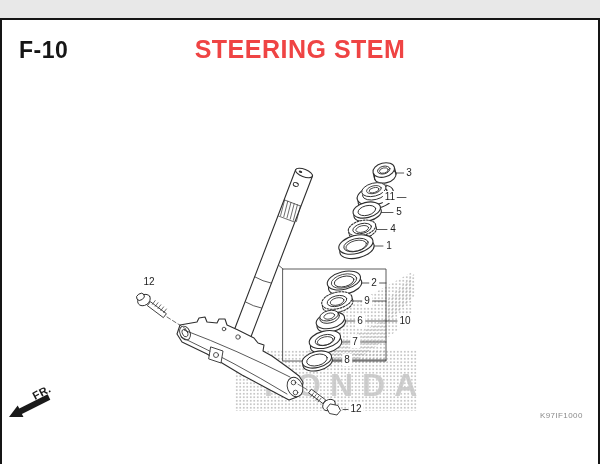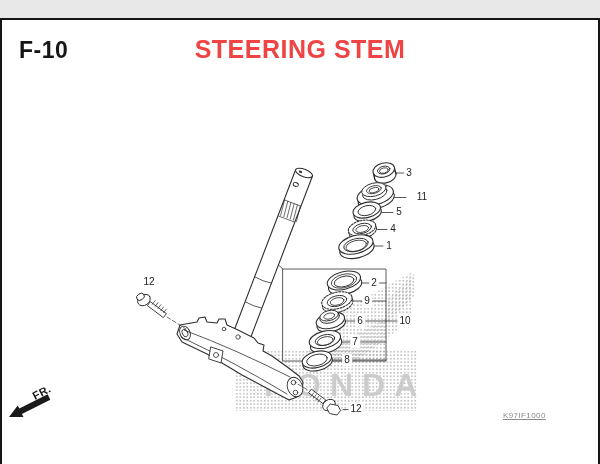--- a/index.html
+++ b/index.html
@@ -36,23 +36,22 @@
   svg.art{position:absolute;left:0;top:0;z-index:3;}
   .plabel{
     position:absolute;z-index:4;transform:translate(-50%,-50%);
     font-size:10px;color:#1d1d1d;background:#fff;padding:0 2px;line-height:12px;
   }
   .fr-label{
     position:absolute;left:30px;top:366px;z-index:4;font-size:11px;font-weight:bold;
     color:#1a1a1a;transform:rotate(-28deg);letter-spacing:0.5px;
   }
   .diagram-code{
-    position:absolute;left:501px;top:391px;z-index:4;font-size:8px;color:#8a8a8a;
+    position:absolute;left:538px;top:391px;z-index:4;font-size:8px;color:#8a8a8a;
     letter-spacing:0.4px;
-    text-decoration:underline;
   }
 </style>
 </head>
 <body>
 
 <div class="page">
 
   <div class="page-code">F-10</div>
   <div class="page-title">STEERING STEM</div>
 
@@ -220,21 +219,21 @@
         <ellipse cx="315" cy="342.5" rx="15" ry="8" fill="#fff"></ellipse>
         <ellipse cx="315" cy="339.5" rx="15" ry="8" fill="#fff"></ellipse>
         <ellipse cx="315" cy="340" rx="10.5" ry="5.6" stroke-width="0.9"></ellipse>
       </g>
 
       <polygon points="7,397 15.7,385.4 17.3,388.5 45.7,374.3 48.3,379.7 19.9,393.9 21.5,397" fill="#1a1a1a" stroke="none"></polygon>
     </g>
   </svg>
 
   <div class="plabel" style="left:407px;top:153px">3</div>
-  <div class="plabel" style="left:420px;top:177px">11</div>
+  <div class="plabel" style="left:388px;top:177px">11</div>
   <div class="plabel" style="left:397px;top:192px">5</div>
   <div class="plabel" style="left:391px;top:209px">4</div>
   <div class="plabel" style="left:387px;top:226px">1</div>
   <div class="plabel" style="left:372px;top:263px">2</div>
   <div class="plabel" style="left:365px;top:281px">9</div>
   <div class="plabel" style="left:358px;top:301px">6</div>
   <div class="plabel" style="left:403px;top:301px">10</div>
   <div class="plabel" style="left:353px;top:322px">7</div>
   <div class="plabel" style="left:345px;top:340px">8</div>
   <div class="plabel" style="left:147px;top:262px">12</div>

